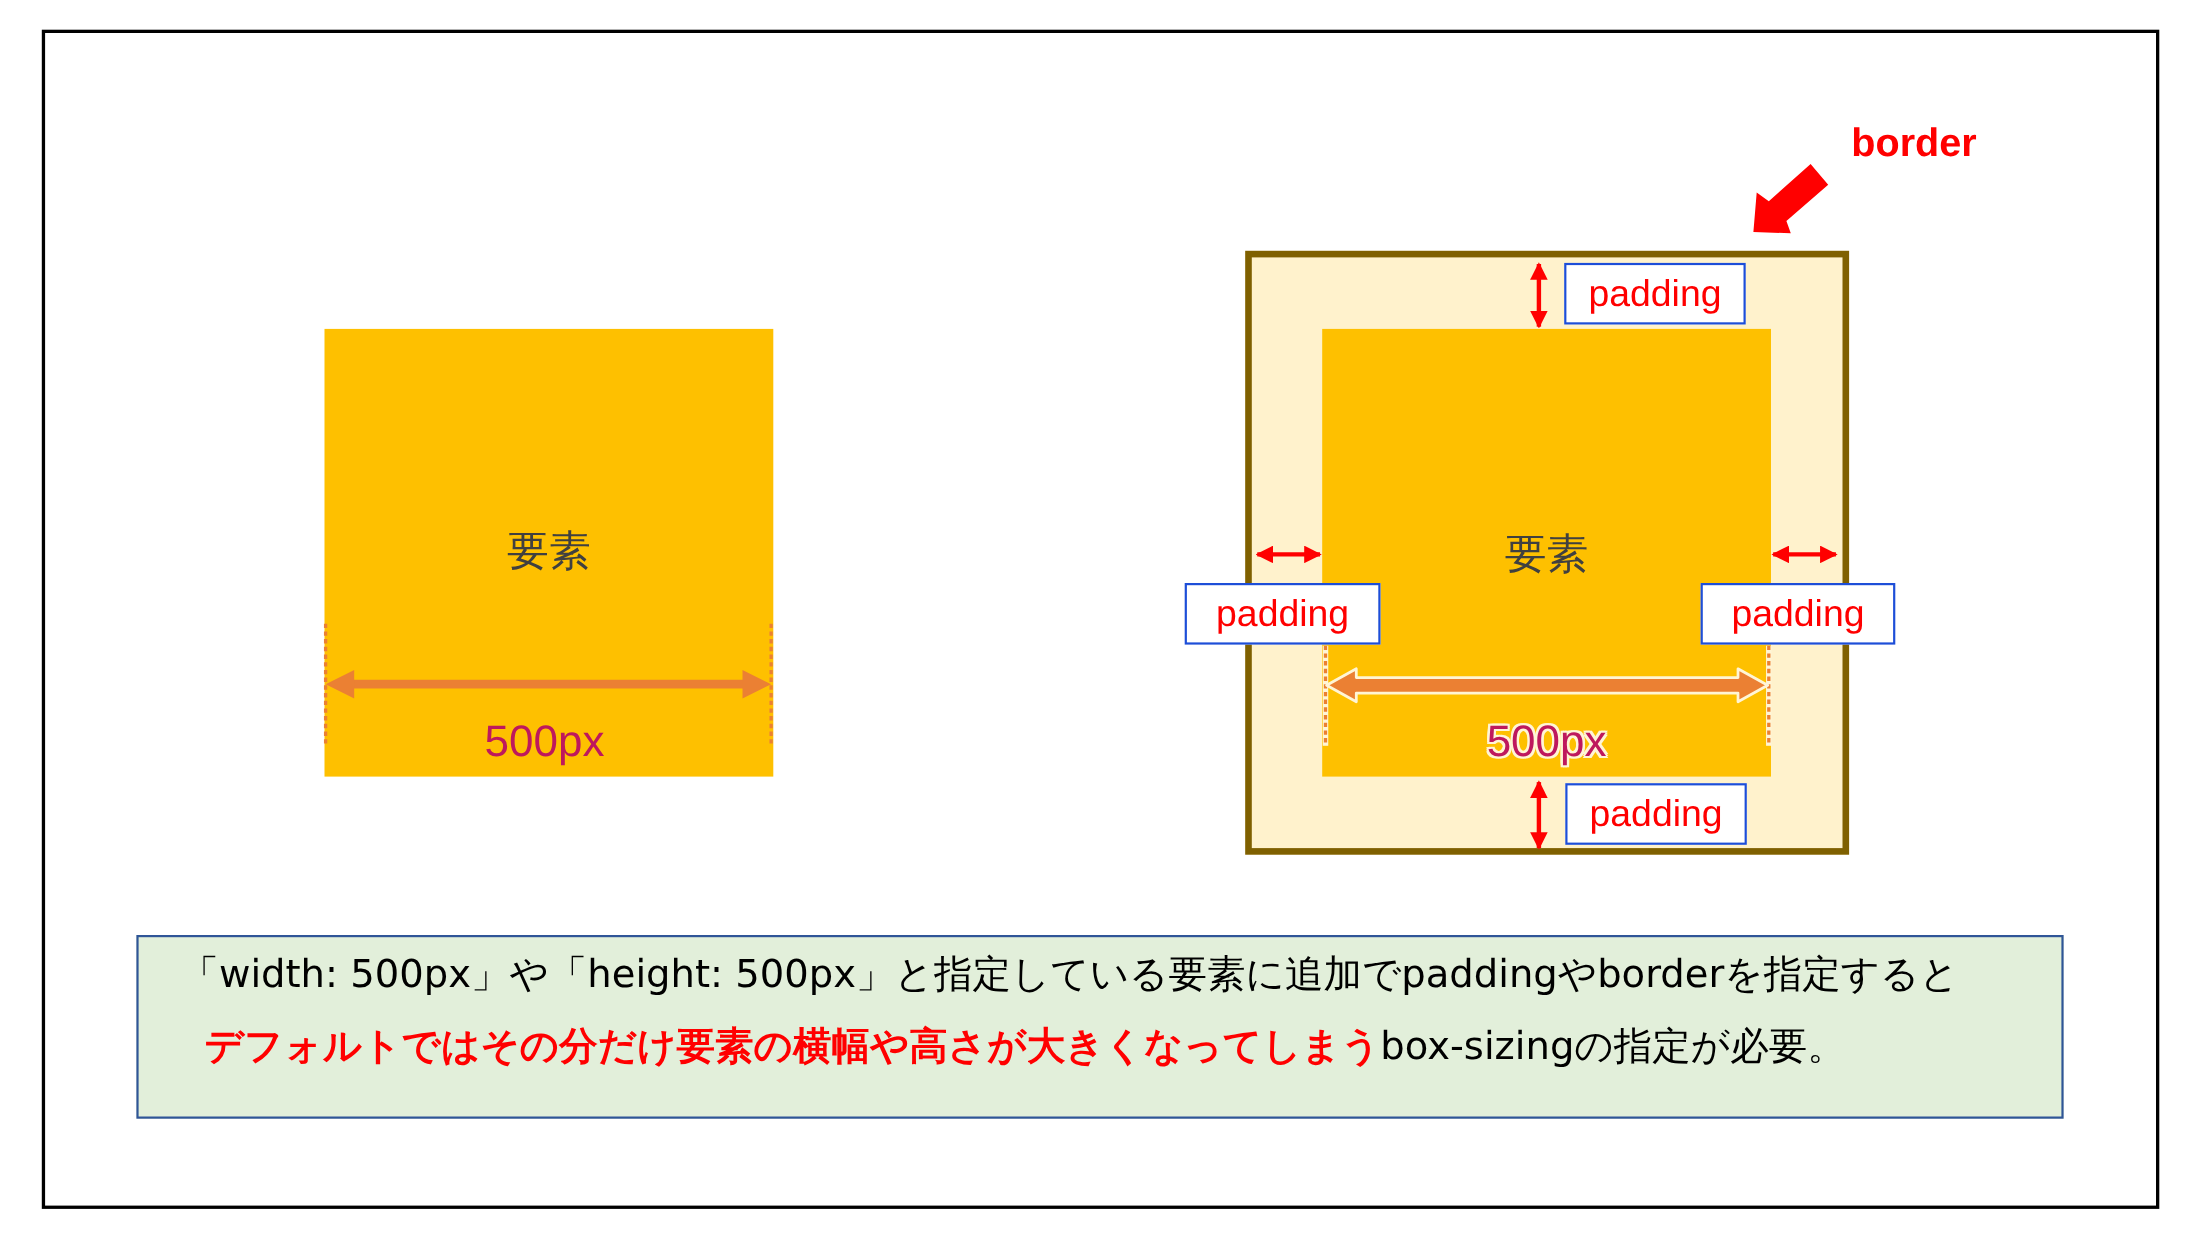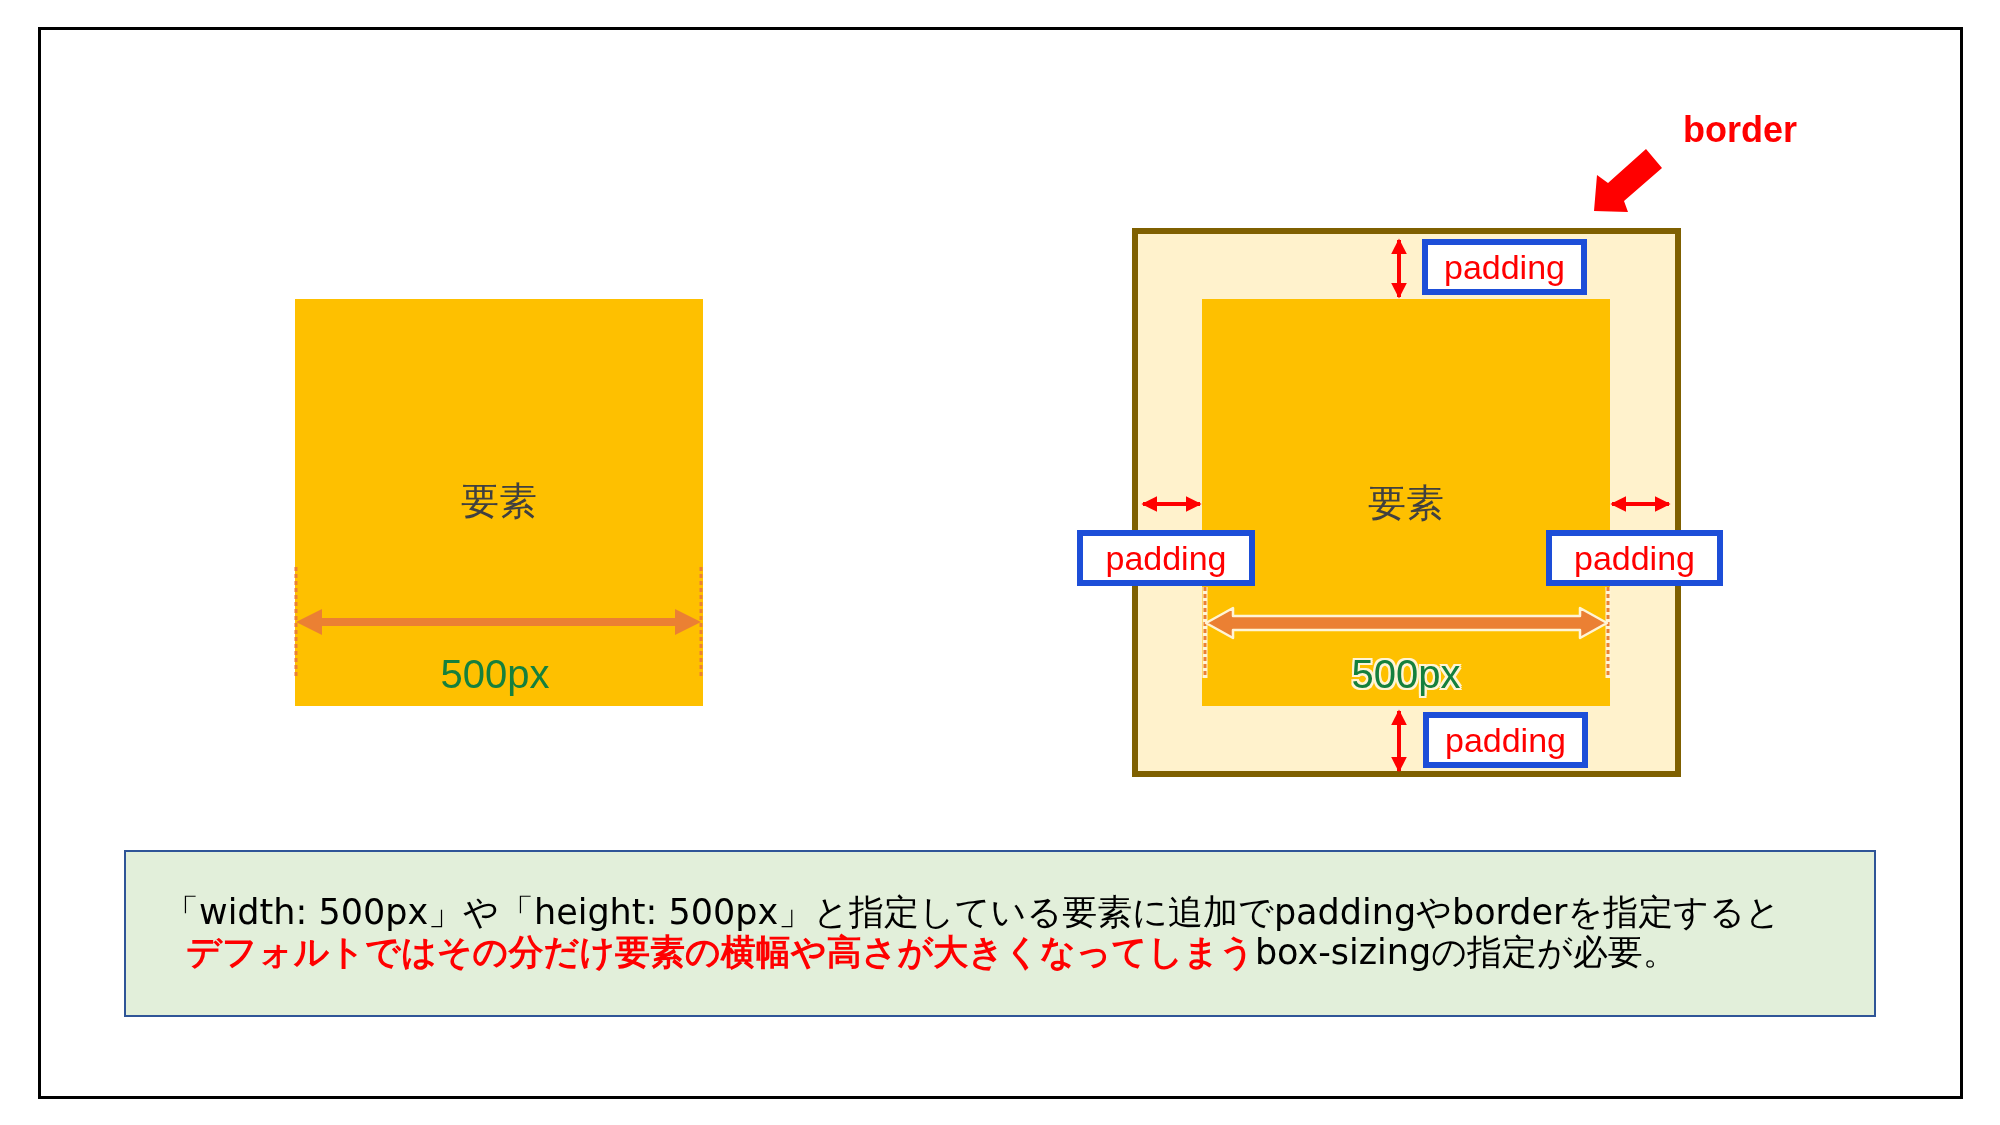--- a/index.html
+++ b/index.html
@@ -2,25 +2,25 @@
 <html><head>
 <meta charset="utf-8">
 <style>
   html, body { margin:0; padding:0; background:#ffffff; }
   body { width:2000px; height:1125px; position:relative; overflow:hidden;
          font-family:"DejaVu Sans","Liberation Sans",sans-serif; }
   .abs { position:absolute; box-sizing:border-box; }
   #frame { left:38px; top:27px; width:1925px; height:1072px; border:3px solid #000; }
   .elem { background:#fec000; }
   .elem-label { color:#404040; font-size:38px; text-align:center; line-height:1; }
-  .size-label { color:#15803d; font-size:40px; text-align:center; line-height:1;
+  .size-label { color:#be185d; font-size:40px; text-align:center; line-height:1;
                 font-family:"Liberation Sans","DejaVu Sans",sans-serif; }
   .size-label.outlined { text-shadow: -2px -2px 0 #fff5d6, 2px -2px 0 #fff5d6, -2px 2px 0 #fff5d6, 2px 2px 0 #fff5d6, 0 2px 0 #fff5d6, 0 -2px 0 #fff5d6, 2px 0 0 #fff5d6, -2px 0 0 #fff5d6; }
   #outer-box { left:1132px; top:228px; width:549px; height:549px; border:6px solid #7f6000; background:#fff2cc; }
-  .pad-label { background:#fff; border:6px solid #1d4ed8; color:#ff0000; font-size:34px;
+  .pad-label { background:#fff; border:2px solid #1d4ed8; color:#ff0000; font-size:34px;
                display:flex; align-items:center; justify-content:center; line-height:1;
                font-family:"Liberation Sans","DejaVu Sans",sans-serif; }
   #border-label { left:1683px; top:112px; color:#ff0000; font-size:36px; line-height:1;
                   font-family:"Liberation Sans","DejaVu Sans",sans-serif;font-weight:bold; }
   #note-box { left:124px; top:850px; width:1752px; height:167px; background:#e2efda; border:2px solid #2f5597; }
   .note-line { position:absolute; font-size:35px; line-height:1; white-space:nowrap; color:#000; }
   .note-red { color:#ff0000; font-weight:bold; }
   svg { position:absolute; left:0; top:0; overflow:visible; }
 </style>
 </head>
@@ -69,16 +69,16 @@
 
   <line x1="1399" y1="240" x2="1399" y2="297" stroke="#ff0000" stroke-width="4" marker-start="url(#redHead)" marker-end="url(#redHead)"></line>
   <line x1="1399" y1="711" x2="1399" y2="771" stroke="#ff0000" stroke-width="4" marker-start="url(#redHead)" marker-end="url(#redHead)"></line>
   <line x1="1143" y1="504" x2="1200" y2="504" stroke="#ff0000" stroke-width="4" marker-start="url(#redHead)" marker-end="url(#redHead)"></line>
   <line x1="1612" y1="504" x2="1669" y2="504" stroke="#ff0000" stroke-width="4" marker-start="url(#redHead)" marker-end="url(#redHead)"></line>
 
   <polygon points="1594,211 1597,175 1608,183 1646,149 1662,168 1624,201 1628,212" fill="#ff0000"></polygon>
 </svg>
 
 <div id="note-box" class="abs"></div>
-<div class="note-line" style="left:164px; top:895px;">「width: 500px」や「height: 500px」と指定している要素に追加でpaddingやborderを指定すると</div>
+<div class="note-line" style="left:164px; top:869px;">「width: 500px」や「height: 500px」と指定している要素に追加でpaddingやborderを指定すると</div>
 <div class="note-line" style="left:186px; top:935px;">
   <span class="note-red">デフォルトではその分だけ要素の横幅や高さが大きくなってしまう</span><span>box-sizingの指定が必要。</span>
 </div>
 
 </body></html>

